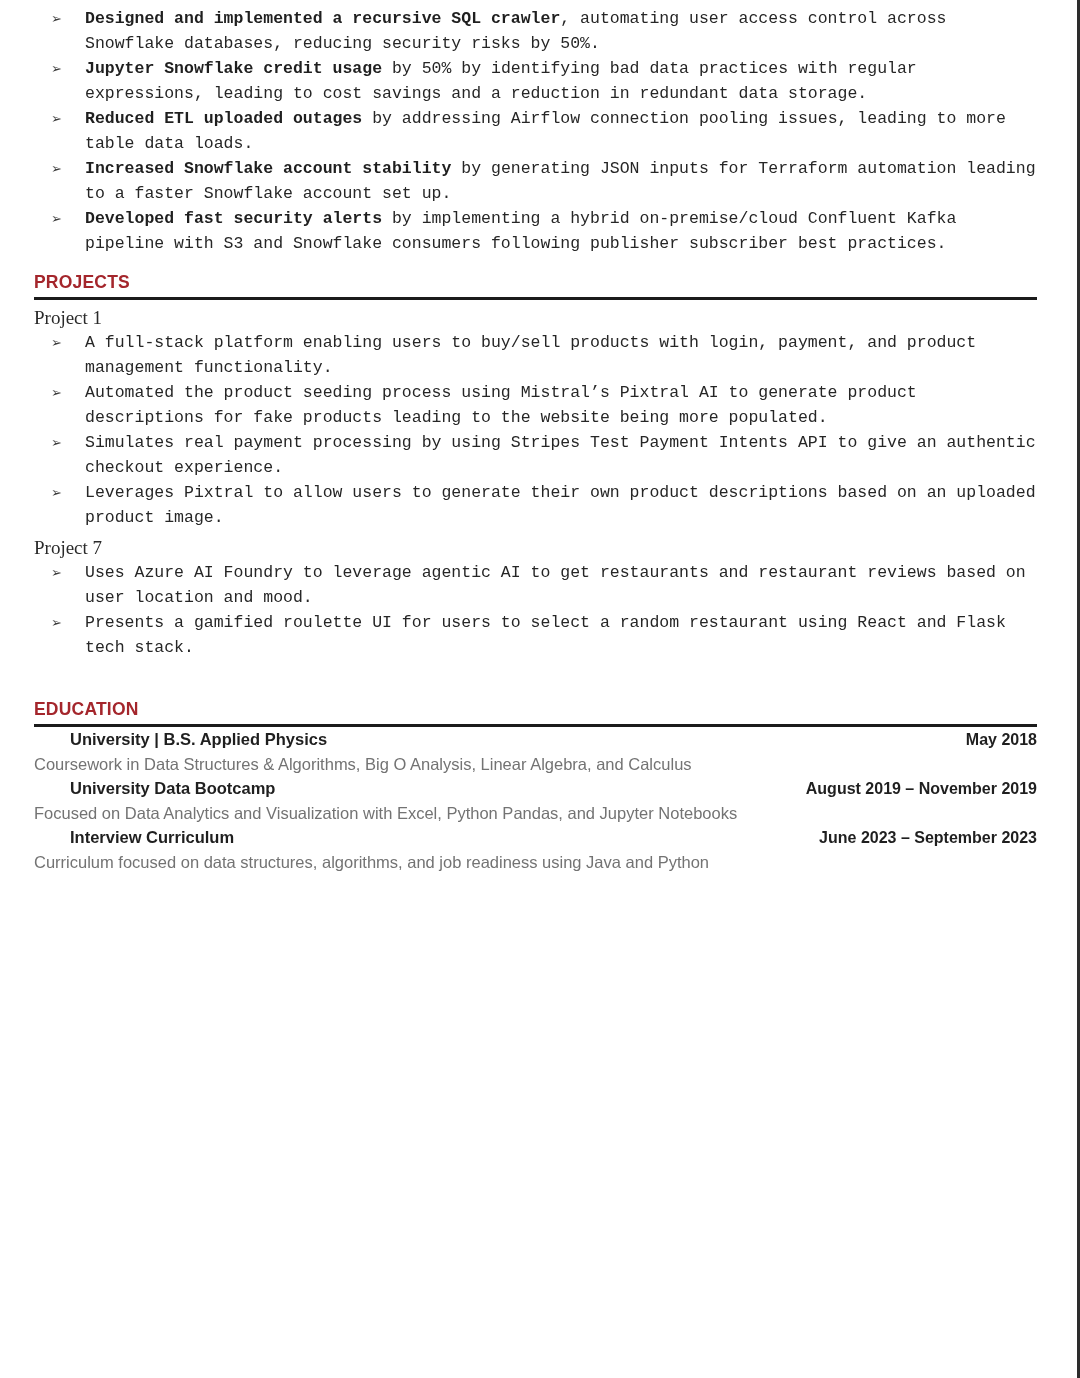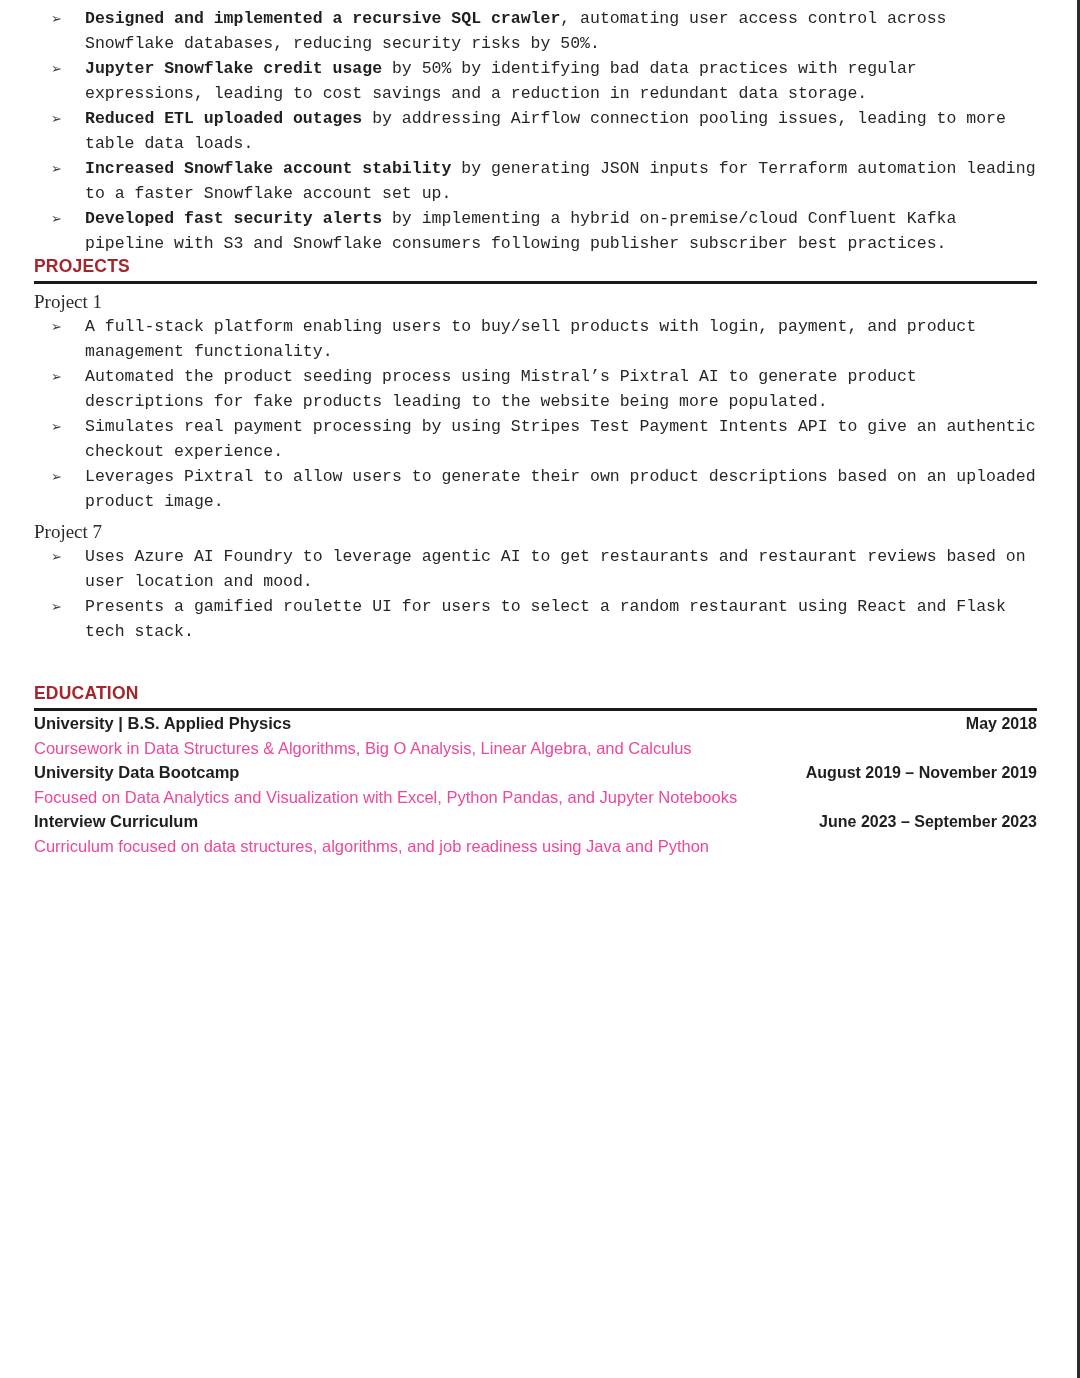--- a/index.html
+++ b/index.html
@@ -17,36 +17,36 @@
   .arrow {
     flex: 0 0 34px; padding-left: 17px; box-sizing: content-box;
     width: 17px; font-size: 13px; line-height: 25px; color: #3a3a3a;
   }
   .btxt { flex: 1; font-family: Liberation Mono, monospace; }
   .btxt b { font-weight: 700; color: #1f1f1f; }
 
   
   .sec-heading {
     font-size: 17.5px; font-weight: 700; color: #a4262c;
-    line-height: 21px; margin-top: 0; letter-spacing: 0.2px;
+    line-height: 21px; margin-top: 16px; letter-spacing: 0.2px;
   }
   .rule { height: 3px; background: #1b1b1b; margin-top: 4px; }
 
   
   .project-title {
     font-family: "Liberation Serif", serif;
     font-size: 19px; line-height: 25px; color: #2a2a2a; margin-top: 5px;
   }
 
   
   .edu-heading-gap { margin-top: 39px; }
-  .edu-row { display: flex; justify-content: space-between; align-items: baseline; line-height: 24px; }
+  .edu-row { display: flex; justify-content: space-between; align-items: baseline; line-height: 24px; margin-left: 36px; }
   .edu-title { font-size: 16.5px; font-weight: 700; color: #1f1f1f; }
   .edu-date { font-size: 16px; font-weight: 700; color: #1f1f1f; text-align: left; }
-  .edu-desc { font-size: 16.5px; line-height: 24px; color: #ec4899; }
+  .edu-desc { font-size: 16.5px; line-height: 24px; color: #737373; }
 
   
   .right-border { position: absolute; top: 0; right: 0; width: 3px; height: 1378px; background: #2c2c2c; }
 </style>
 </head>
 <body>
 
 <div class="page">
 
   <ul class="bullets">

